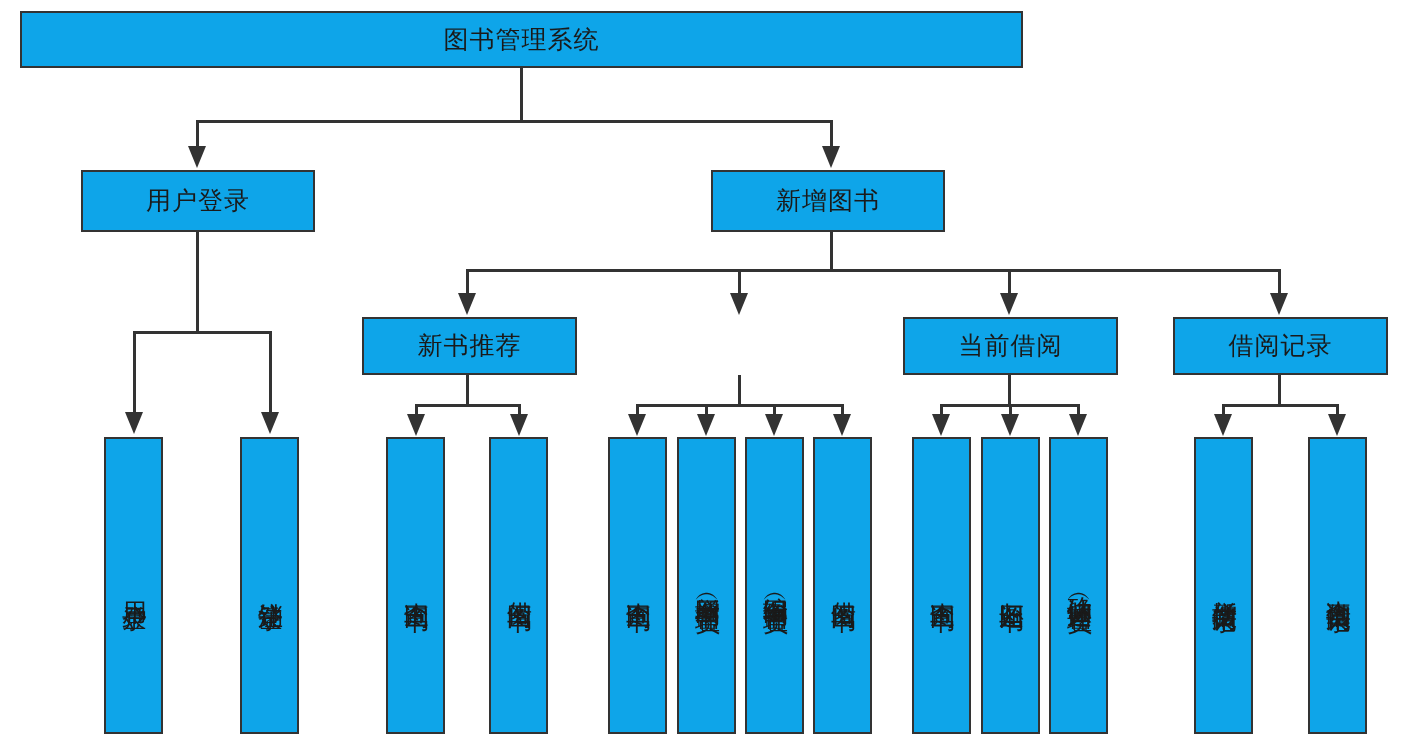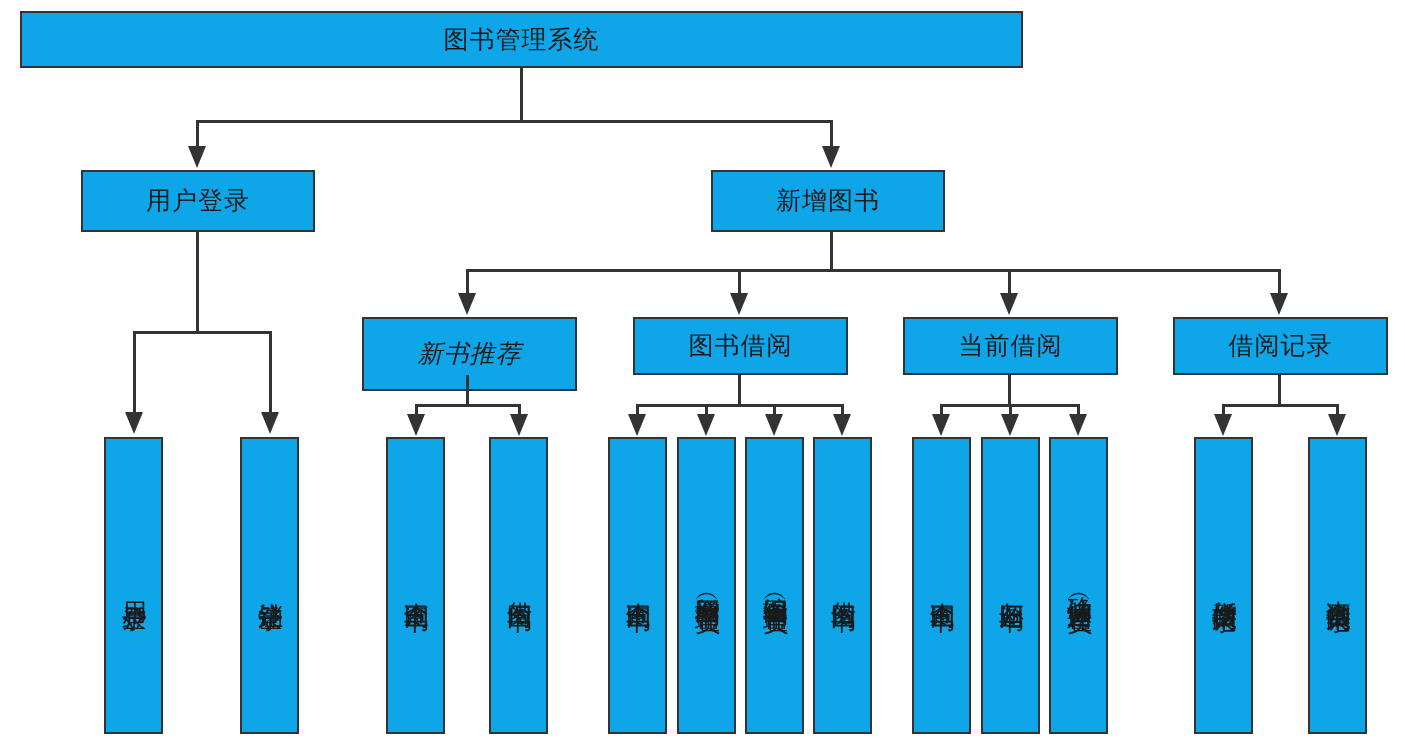--- a/index.html
+++ b/index.html
@@ -111,25 +111,22 @@
   <div class="hline" style="left:466px; top:269px; width:815px;"></div>
   <div class="vline" style="left:466px; top:269px; height:26px;"></div>
   <div class="arrow" style="left:458px; top:293px;"></div>
   <div class="vline" style="left:738px; top:269px; height:26px;"></div>
   <div class="arrow" style="left:730px; top:293px;"></div>
   <div class="vline" style="left:1008px; top:269px; height:26px;"></div>
   <div class="arrow" style="left:1000px; top:293px;"></div>
   <div class="vline" style="left:1278px; top:269px; height:26px;"></div>
   <div class="arrow" style="left:1270px; top:293px;"></div>
 
-  <div class="box hbox" style="left:362px; top:317px; width:215px; height:74px;font-style:italic;">
+  <div class="box hbox" style="left:362px; top:317px; width:215px; height:58px;">
     <span>新书推荐</span>
-  </div>
-  <div class="box hbox" style="left:633px; top:317px; width:215px; height:58px;">
-    <span>图书借阅</span>
   </div>
   <div class="box hbox" style="left:903px; top:317px; width:215px; height:58px;">
     <span>当前借阅</span>
   </div>
   <div class="box hbox" style="left:1173px; top:317px; width:215px; height:58px;">
     <span>借阅记录</span>
   </div>
 
   <div class="vline" style="left:466px; top:375px; height:31px;"></div>
   <div class="hline" style="left:415px; top:404px; width:106px;"></div>

